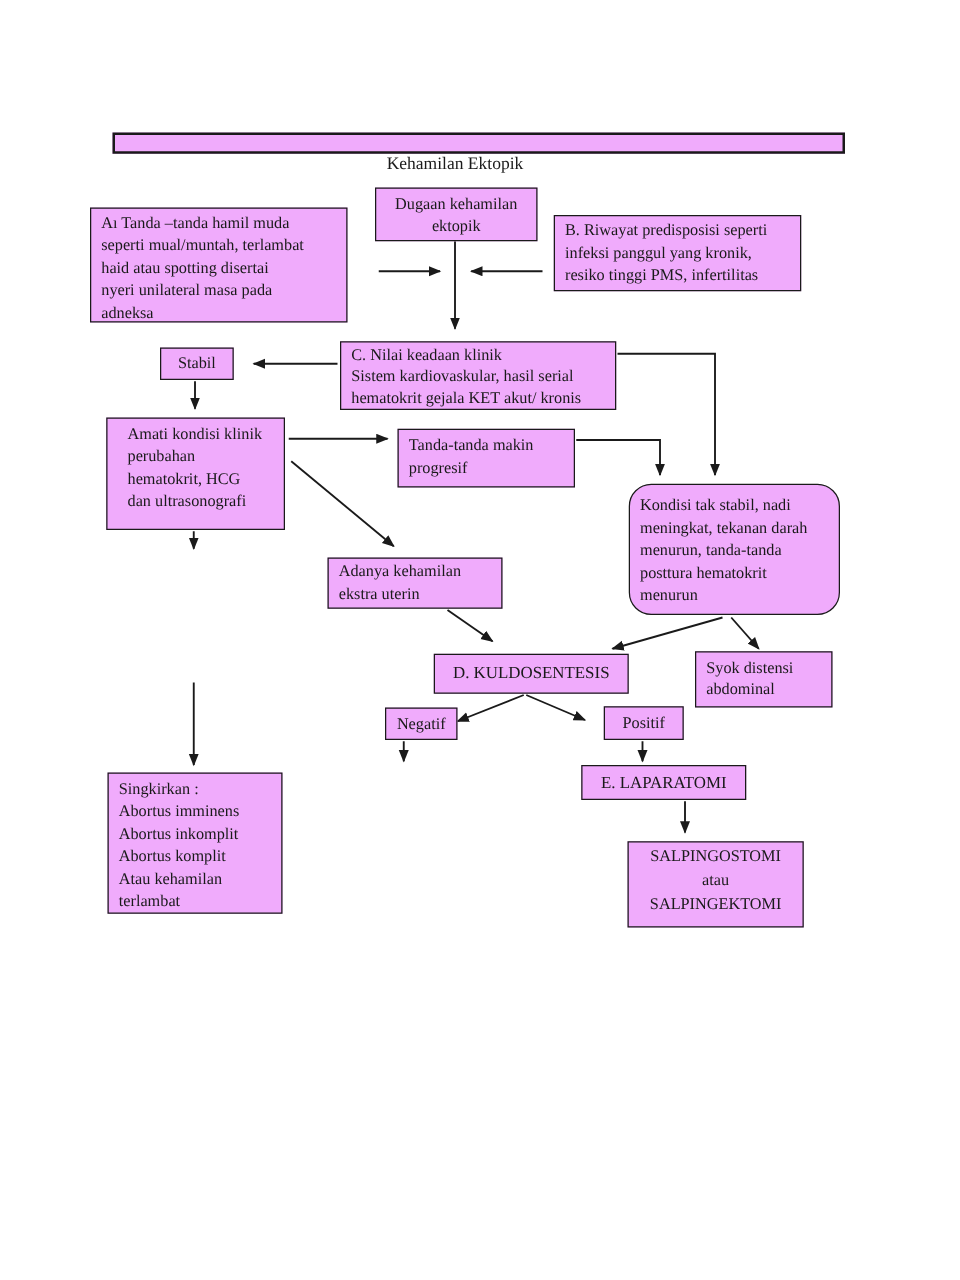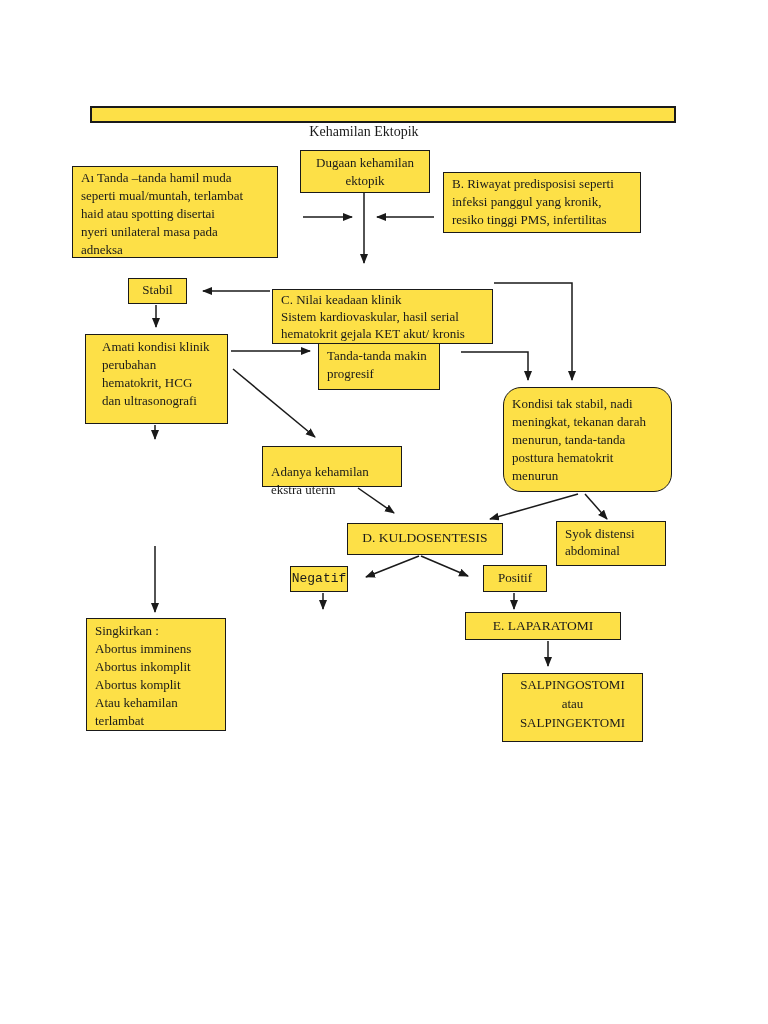--- a/index.html
+++ b/index.html
@@ -1,41 +1,41 @@
 <!DOCTYPE html>
 <html><head>
 <meta charset="utf-8">
 <style>
   html,body{margin:0;padding:0;}
   body{width:768px;height:1024px;background:#ffffff;position:relative;overflow:hidden;
        font-family:"Liberation Serif","DejaVu Serif",serif;color:#1a1a1a;}
   #page{position:absolute;left:0;top:0;width:768px;height:1024px;background:#ffffff;}
   svg.arrows{position:absolute;left:0;top:0;width:768px;height:1024px;pointer-events:none;}
-  .node{position:absolute;box-sizing:border-box;border:1.5px solid #1a1a1a;background:#fde047;
+  .node{position:absolute;box-sizing:border-box;border:1.5px solid #1a1a1a;background:#f0abfc;
         font-size:13px;line-height:18px;white-space:pre-line;padding:2px 8px;}
   .ctr{text-align:center;}
   #n-header{left:90px;top:106px;width:586px;height:17px;border-width:2px;padding:0;}
   #n-title{left:264px;top:123px;width:200px;border:none;background:transparent;
            text-align:center;font-size:14px;line-height:18px;padding:0;}
   #n-dugaan{left:300px;top:150px;width:130px;height:43px;padding-top:3px;}
   #n-abox{left:72px;top:166px;width:206px;height:92px;}
   #n-bbox{left:443px;top:172px;width:198px;height:61px;}
   #n-stabil{left:128px;top:278px;width:59px;height:26px;line-height:22px;padding:0;}
-  #n-cbox{left:272px;top:273px;width:221px;height:55px;line-height:17px;padding:1px 8px;margin-top:16px;}
+  #n-cbox{left:272px;top:273px;width:221px;height:55px;line-height:17px;padding:1px 8px;}
   #n-amati{left:85px;top:334px;width:143px;height:90px;padding:3px 16px;}
-  #n-tanda{left:318px;top:343px;width:122px;height:47px;padding:3px 8px;}
+  #n-tanda{left:318px;top:343px;width:142px;height:47px;padding:3px 8px;}
   #n-kondisi{left:503px;top:387px;width:169px;height:105px;padding:7px 8px;border-radius:18px;}
   #n-gejala{left:86px;top:446px;width:140px;height:97px;padding:4px 8px;}
-  #n-adanya{left:262px;top:446px;width:140px;height:41px;padding:16px 8px;}
+  #n-adanya{left:262px;top:446px;width:140px;height:41px;padding:1px 8px;}
   #n-kuldo{left:347px;top:523px;width:156px;height:32px;line-height:28px;font-size:13.5px;padding:0;}
   #n-syok{left:556px;top:521px;width:110px;height:45px;line-height:17px;padding:3px 8px;}
-  #n-negatif{left:290px;top:566px;width:58px;height:26px;line-height:23px;padding:0;font-family:Liberation Mono, monospace;}
+  #n-negatif{left:308px;top:566px;width:58px;height:26px;line-height:23px;padding:0;}
   #n-positif{left:483px;top:565px;width:64px;height:27px;line-height:24px;padding:0;}
   #n-laparaskopi{left:262px;top:613px;width:126px;height:30px;line-height:27px;font-size:13.5px;padding:0;}
-  #n-laparatomi{left:465px;top:612px;width:156px;height:28px;line-height:25px;font-size:13.5px;padding:0;}
+  #n-laparatomi{left:465px;top:612px;width:132px;height:28px;line-height:25px;font-size:13.5px;padding:0;}
   #n-singkirkan{left:86px;top:618px;width:140px;height:113px;padding:3px 8px;}
   #n-salping{left:502px;top:673px;width:141px;height:69px;line-height:19px;padding:1px 4px;}
   line,polyline{stroke:#1a1a1a;stroke-width:1.5;fill:none;}
 </style>
 </head>
 <body>
 
 <div id="page">
 
   <svg class="arrows" viewBox="0 0 768 1024">

